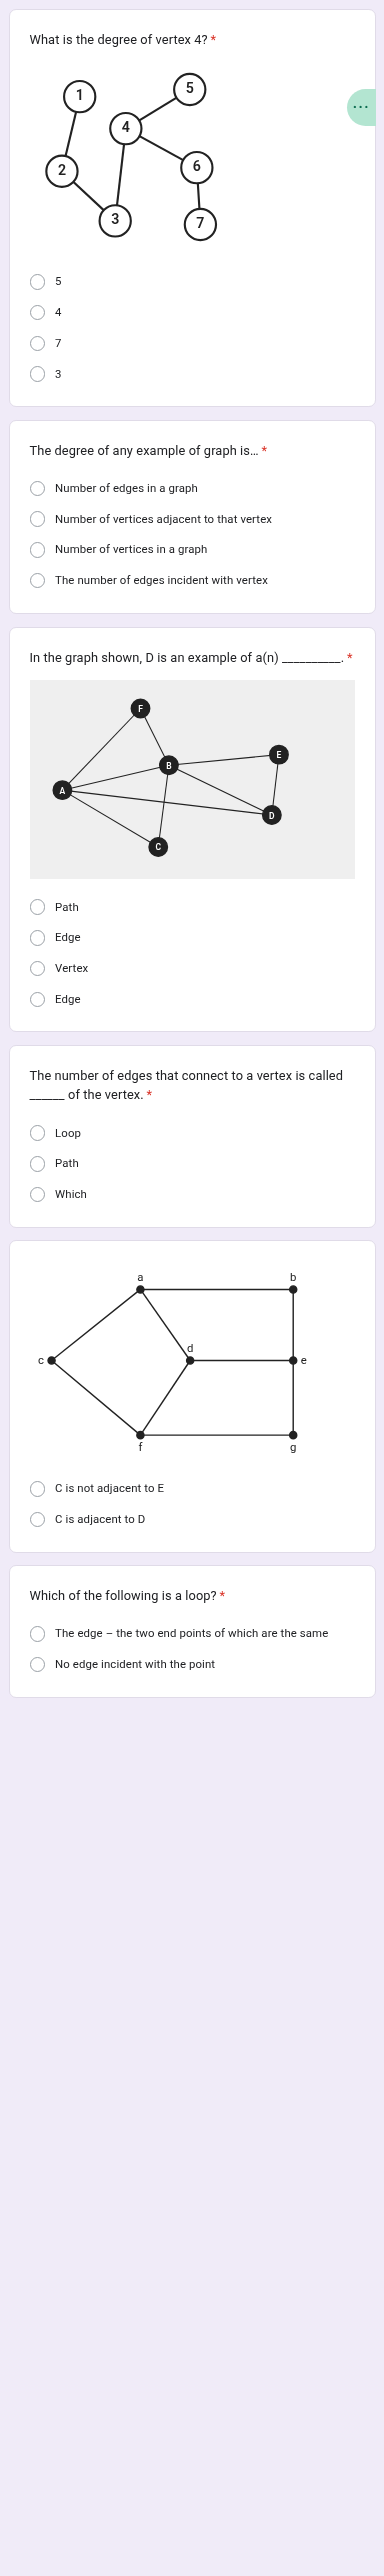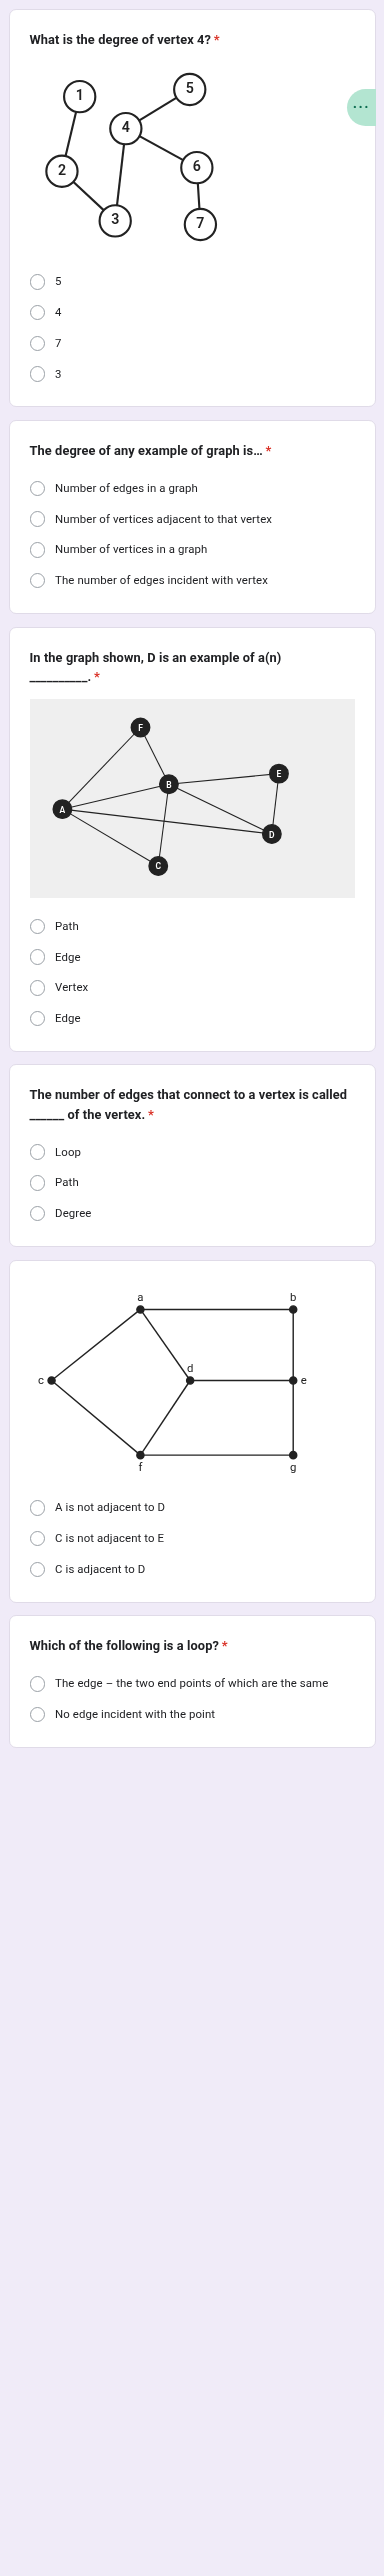--- a/index.html
+++ b/index.html
@@ -12,21 +12,21 @@
   }
   .card {
     background: #fff;
     border-radius: 7.1px;
     margin-bottom: 12.8px;
     padding: 20px 20px 17px 20px;
     border: 0.7px solid #e0dbe8;
   }
   .qtitle {
     font-size: 12.8px;
-    font-weight: 700;
+    font-weight: 400;
     color: #202124;
     line-height: 1.5;
     margin-bottom: 12.8px;
     letter-spacing: 0.1px;
   }
   .req { color: #d93025; margin-left: 2.8px; }
   .option-row {
     display: flex;
     align-items: flex-start;
     gap: 10px;
@@ -211,21 +211,21 @@
     <div class="option-row">
           <div class="radio"></div>
           <div class="opt-label">Loop</div>
         </div>
     <div class="option-row">
           <div class="radio"></div>
           <div class="opt-label">Path</div>
         </div>
     <div class="option-row">
           <div class="radio"></div>
-          <div class="opt-label">Degree</div>
+          <div class="opt-label">Which</div>
         </div>
   </div>
 </div>
 
 <div class="card">
   <div class="img-wrap">
     <svg width="299" height="199" id="g4" viewBox="0 0 420 280">
           <line x1="155" y1="40" x2="30" y2="140" stroke="#222" stroke-width="2"></line>
           <line x1="30" y1="140" x2="155" y2="245" stroke="#222" stroke-width="2"></line>
           <line x1="155" y1="245" x2="225" y2="140" stroke="#222" stroke-width="2"></line>
@@ -247,24 +247,20 @@
           <text x="385" y="145" text-anchor="middle" fill="#222" font-size="16">e</text>
           <circle cx="155" cy="245" r="5" fill="#222" stroke="#222" stroke-width="2"></circle>
           <text x="155" y="267" text-anchor="middle" fill="#222" font-size="16">f</text>
           <circle cx="370" cy="245" r="5" fill="#222" stroke="#222" stroke-width="2"></circle>
           <text x="370" y="267" text-anchor="middle" fill="#222" font-size="16">g</text>
         </svg>
   </div>
   <div>
     <div class="option-row">
           <div class="radio"></div>
-          <div class="opt-label">A is not adjacent to D</div>
-        </div>
-    <div class="option-row">
-          <div class="radio"></div>
           <div class="opt-label">C is not adjacent to E</div>
         </div>
     <div class="option-row">
           <div class="radio"></div>
           <div class="opt-label">C is adjacent to D</div>
         </div>
   </div>
 </div>
 
 <div class="card">

